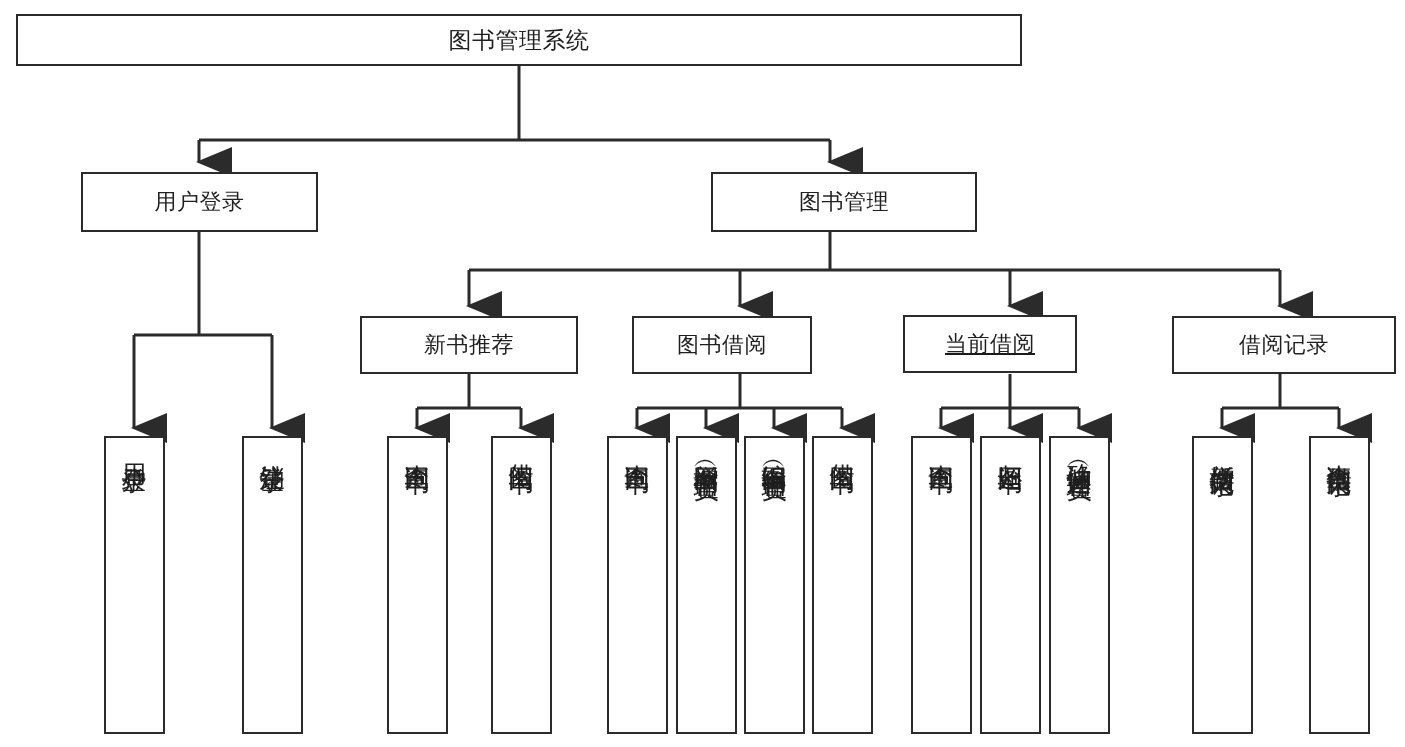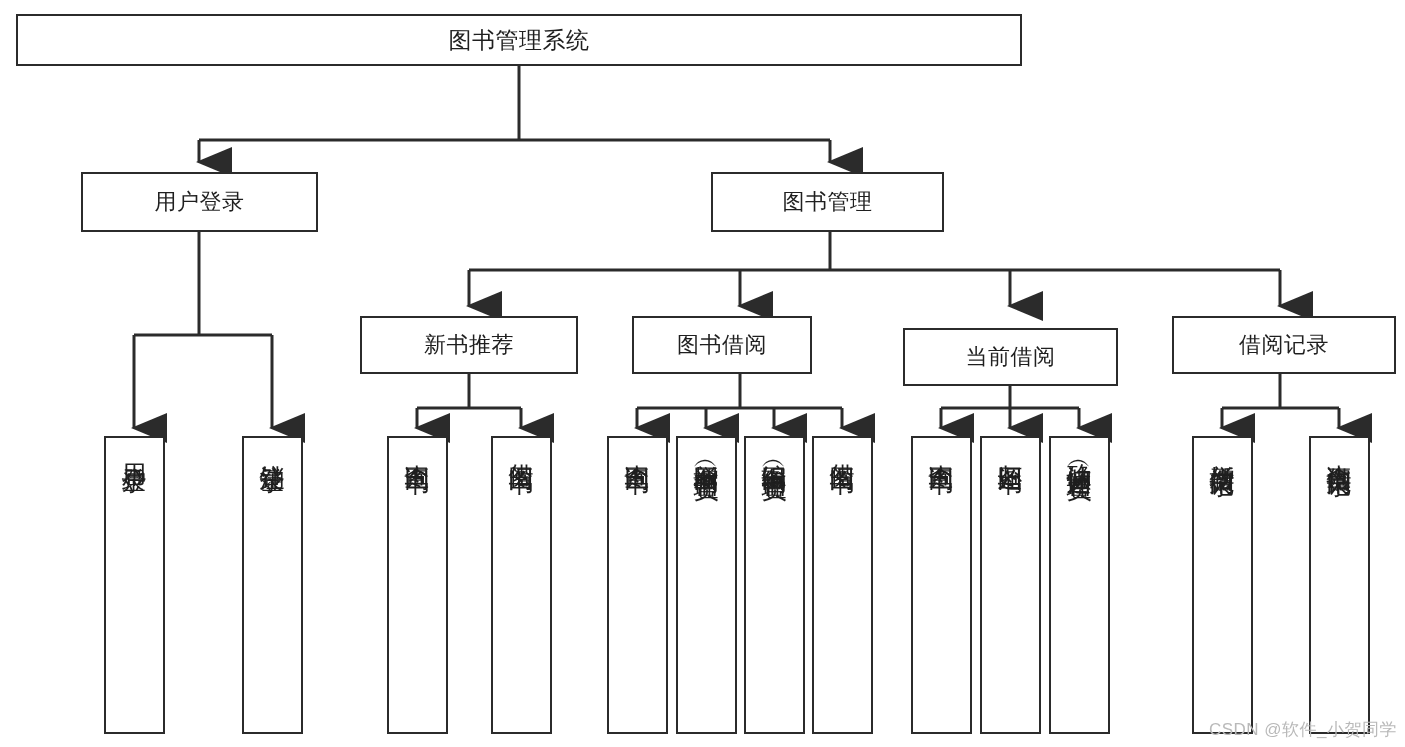--- a/index.html
+++ b/index.html
@@ -107,31 +107,31 @@
     </g>
   </svg>
 
   <div class="node root horiz" style="left:16px;top:14px;width:1006px;height:52px;">
     <span class="label">图书管理系统</span>
   </div>
 
   <div class="node horiz" style="left:81px;top:172px;width:237px;height:60px;">
     <span class="label">用户登录</span>
   </div>
-  <div class="node horiz" style="left:711px;top:172px;width:233px;height:60px;">
+  <div class="node horiz" style="left:711px;top:172px;width:266px;height:60px;">
     <span class="label">图书管理</span>
   </div>
 
   <div class="node horiz" style="left:360px;top:316px;width:218px;height:58px;">
     <span class="label">新书推荐</span>
   </div>
   <div class="node horiz" style="left:632px;top:316px;width:180px;height:58px;">
     <span class="label">图书借阅</span>
   </div>
-  <div class="node horiz" style="left:903px;top:328px;width:215px;height:58px;">
+  <div class="node horiz" style="left:903px;top:315px;width:174px;height:58px;text-decoration:underline;">
     <span class="label">当前借阅</span>
   </div>
   <div class="node horiz" style="left:1172px;top:316px;width:224px;height:58px;">
     <span class="label">借阅记录</span>
   </div>
 
   <div class="node leaf" style="left:104px;top:436px;width:61px;height:298px;">
     <span class="label">用户登录</span>
   </div>
   <div class="node leaf" style="left:242px;top:436px;width:61px;height:298px;">
@@ -168,14 +168,13 @@
     <span class="label">确认归还（管理员）</span>
   </div>
 
   <div class="node leaf" style="left:1192px;top:436px;width:61px;height:298px;">
     <span class="label">新增借阅记录</span>
   </div>
   <div class="node leaf" style="left:1309px;top:436px;width:61px;height:298px;">
     <span class="label">查询借阅记录</span>
   </div>
 
-  <div id="watermark">CSDN @软件_小贺同学</div>
 </div>
 
 </body></html>

